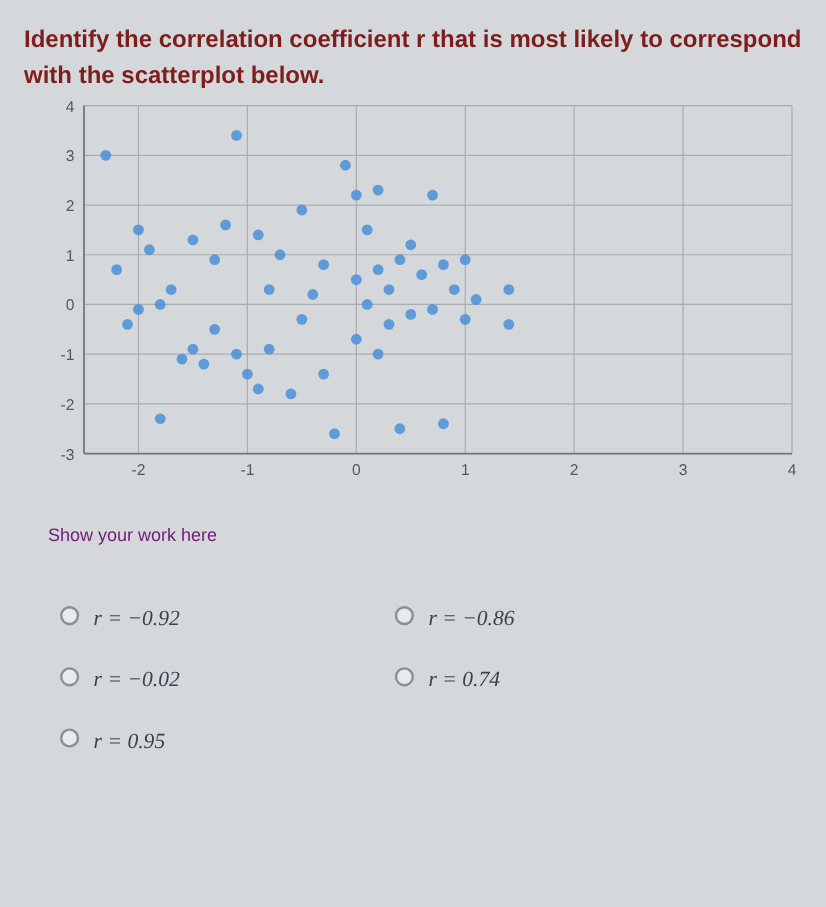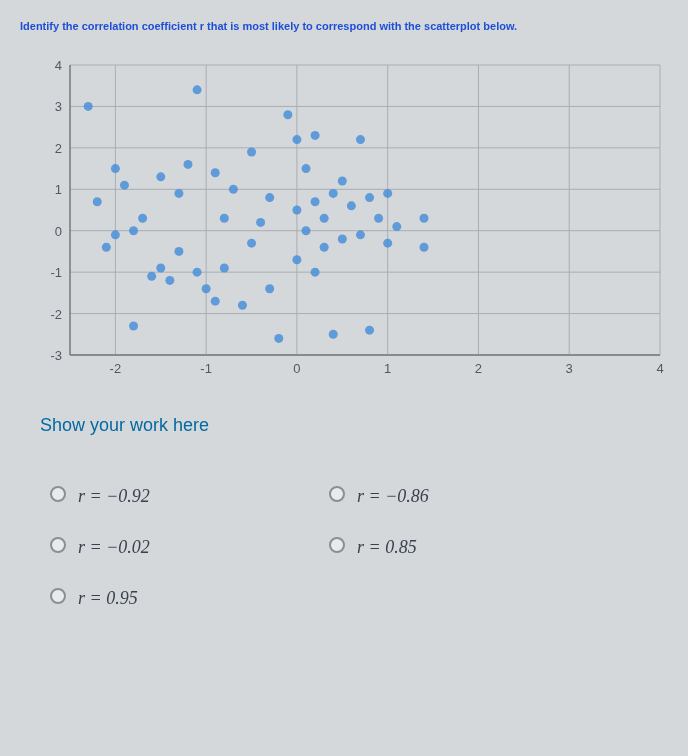--- a/index.html
+++ b/index.html
@@ -5,42 +5,41 @@
     * { margin: 0; padding: 0; box-sizing: border-box; }
     body {
       width: 688px;
       height: 756px;
       background: #d5d8db;
       font-family: Arial, sans-serif;
       padding: 18px 20px;
       color: #3a4250;
     }
     .question {
-      font-size: 11px;
+      font-size: 20px;
       font-weight: 600;
       line-height: 1.5;
-      margin-bottom: 20px;
-      color: #1d4ed8;
+      color: #7f1d1d;
     }
     .chart-wrap {
       position: relative;
       width: 640px;
       height: 330px;
       margin-left: 10px;
       margin-bottom: 30px;
     }
     .chart-svg {
       position: absolute;
       top: 0;
       left: 0;
     }
     .work-area {
       margin: 10px 0 50px 20px;
-      font-size: 18px;
-      color: #0369a1;
+      font-size: 15px;
+      color: #701a75;
     }
     .options {
       display: grid;
       grid-template-columns: 1fr 1fr;
       gap: 30px 20px;
       margin-left: 30px;
       margin-right: 80px;
     }
     .option {
       display: flex;
@@ -168,19 +167,19 @@
   <div class="option">
     <span class="radio"></span>
     <span class="italic">r = −0.86</span>
   </div>
   <div class="option">
     <span class="radio"></span>
     <span class="italic">r = −0.02</span>
   </div>
   <div class="option">
     <span class="radio"></span>
-    <span class="italic">r = 0.85</span>
+    <span class="italic">r = 0.74</span>
   </div>
   <div class="option">
     <span class="radio"></span>
     <span class="italic">r = 0.95</span>
   </div>
 </div>
 
 </body></html>

